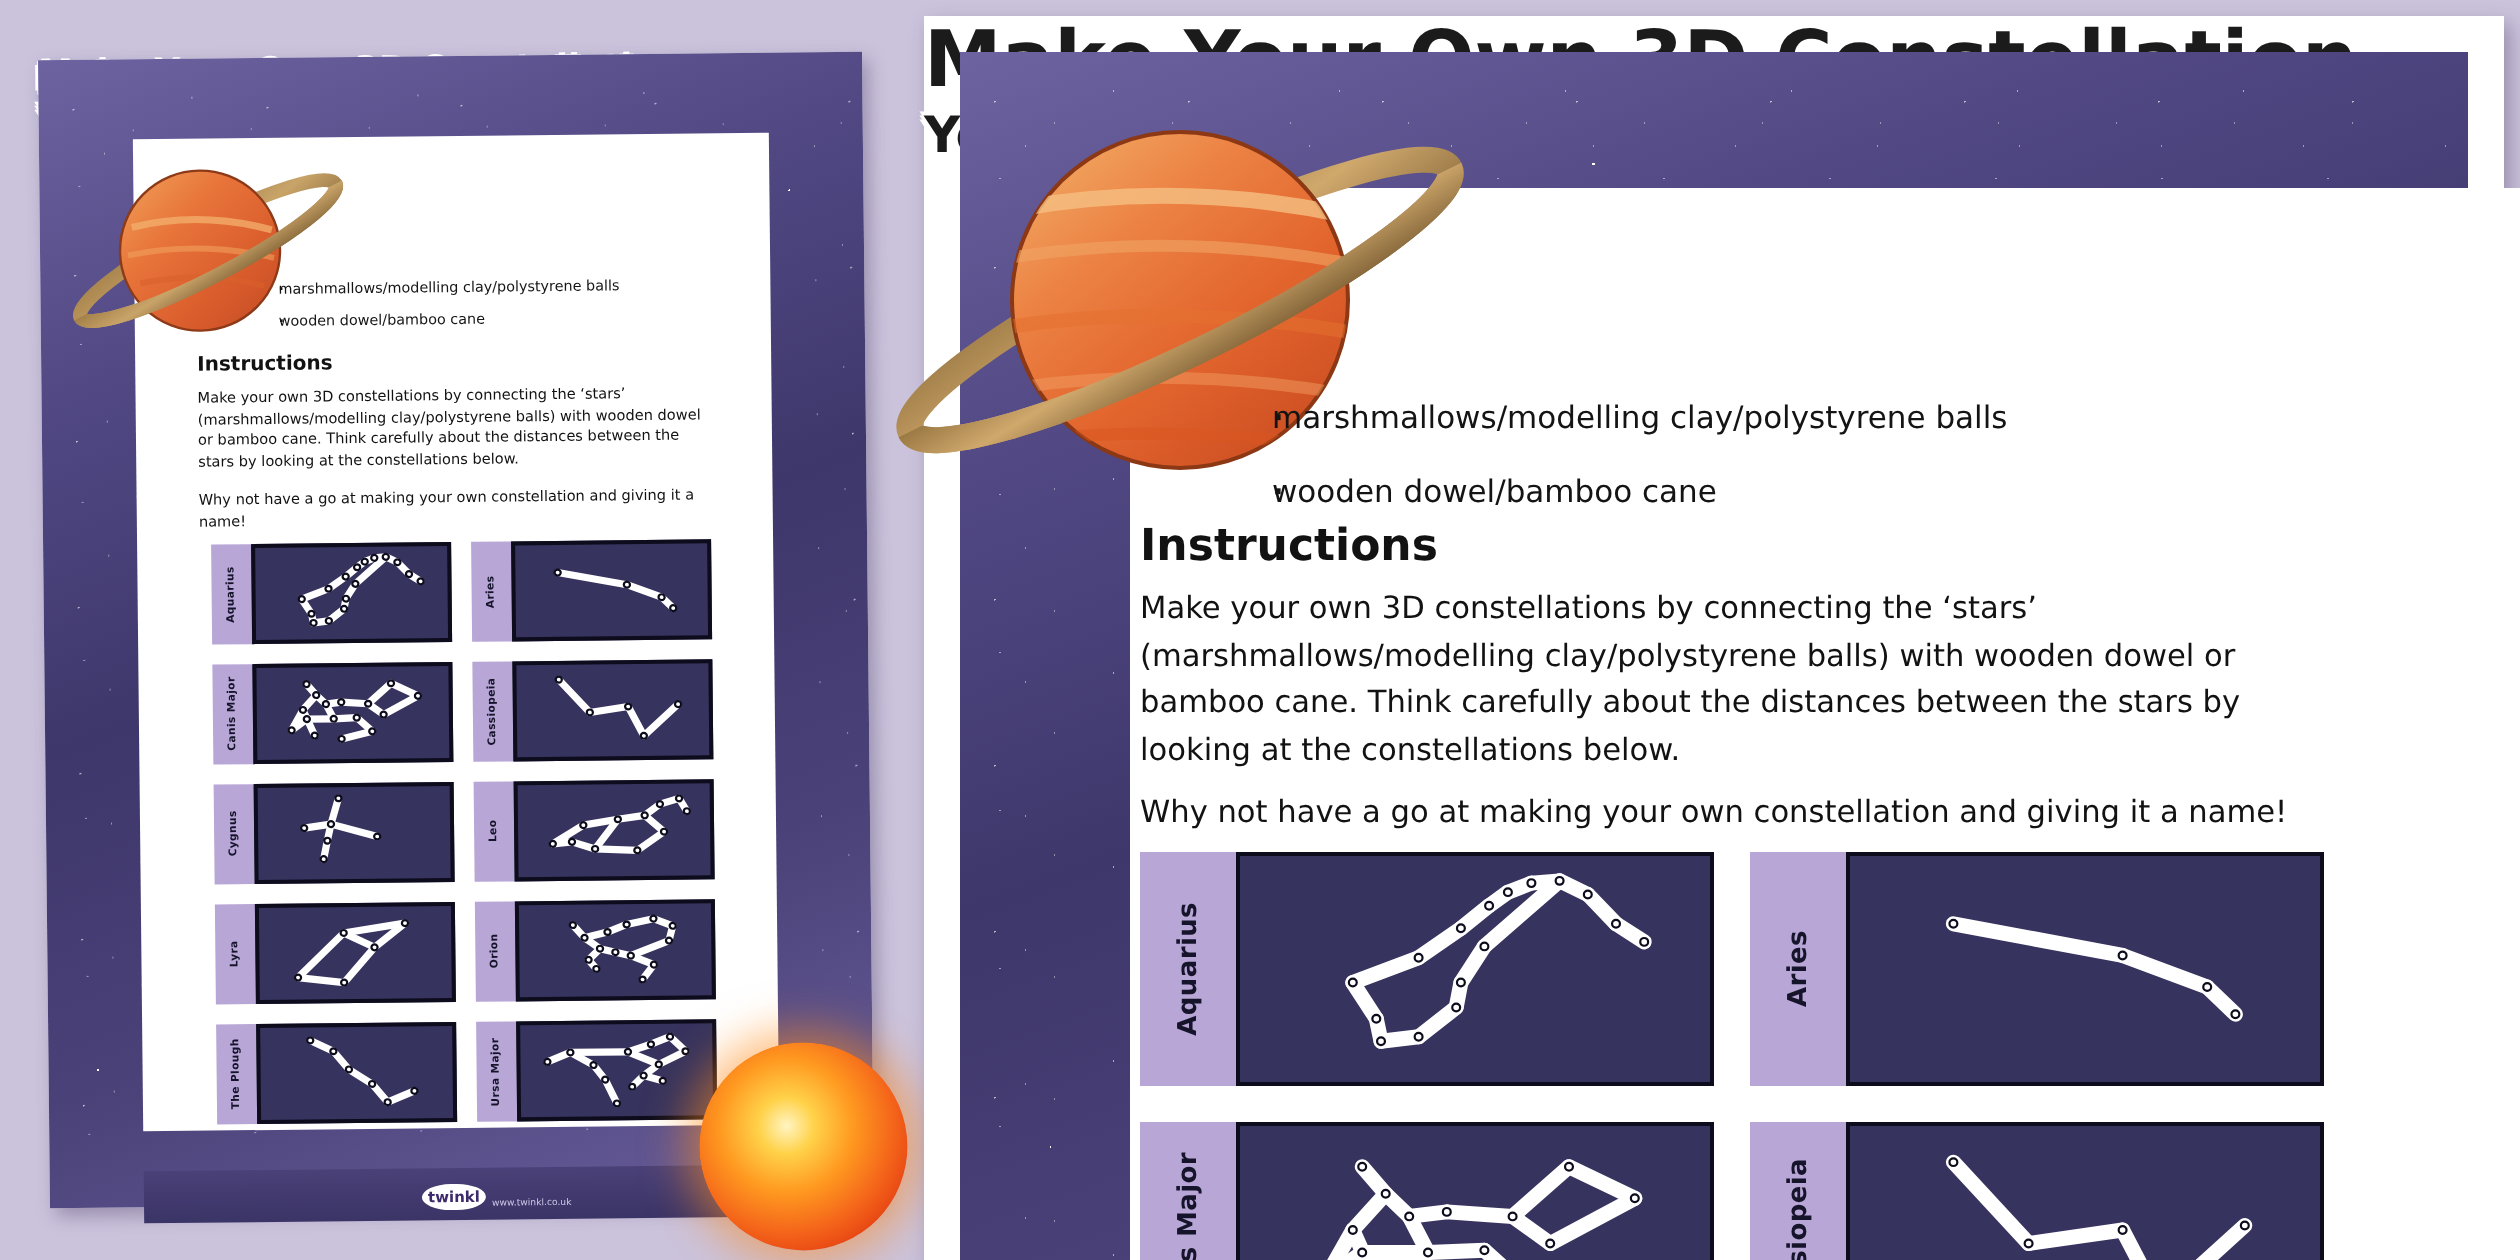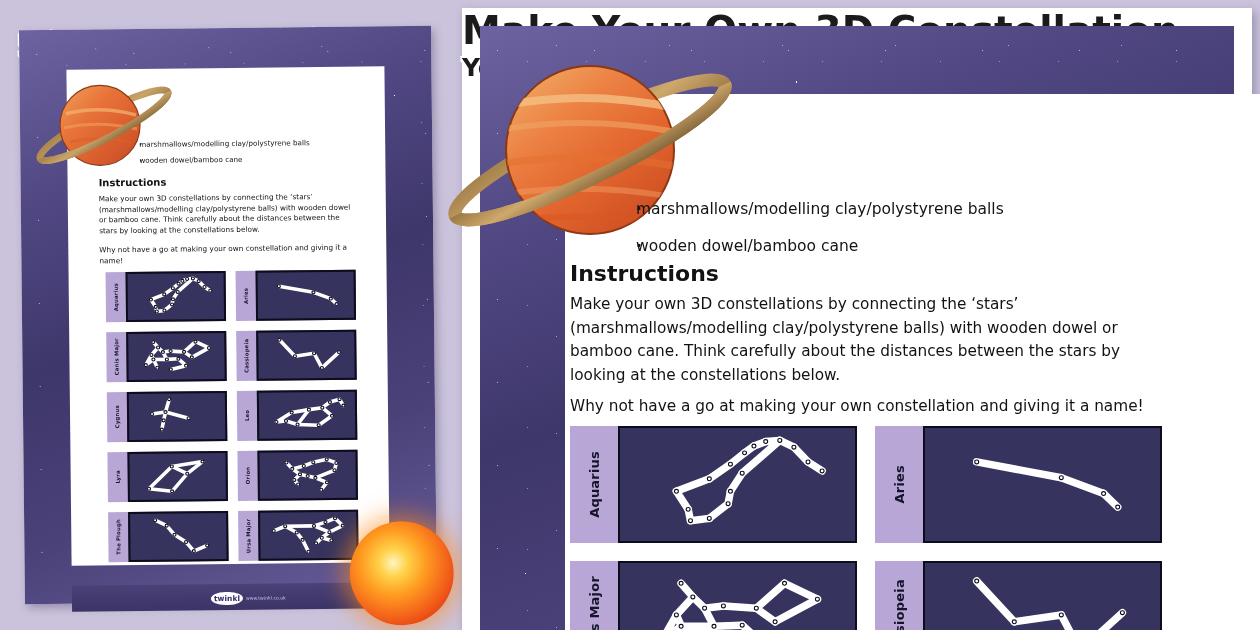--- a/index.html
+++ b/index.html
@@ -76,21 +76,21 @@
   .const-sky{
     flex:1 1 auto;background:#36335e;border:2px solid #0d0c1c;position:relative;
   }
   .const-sky svg{position:absolute;inset:0;width:100%;height:100%;}
   .cline{stroke:#ffffff;fill:none;stroke-linecap:round;stroke-linejoin:round;}
   .cstar{fill:#ffffff;stroke:#0d0c1c;}
 
   
   .footer-band{position:absolute;overflow:hidden;}
   .logo{
-    position:absolute;display:flex;align-items:center;gap:3px;
+    position:absolute;display:flex;align-items:flex-end;gap:3px;
   }
   .logo .cloud{
     background:#fff;border-radius:50%/55%;display:flex;align-items:center;justify-content:center;
     font-family:"DejaVu Sans", sans-serif;font-weight:bold;color:#3c2a6b;
   }
   .logo .url{font-family:"DejaVu Sans", sans-serif;color:#cdc6e6;white-space:nowrap;}
 
   
   .sun{position:absolute;border-radius:50%;pointer-events:none;}
 </style>

